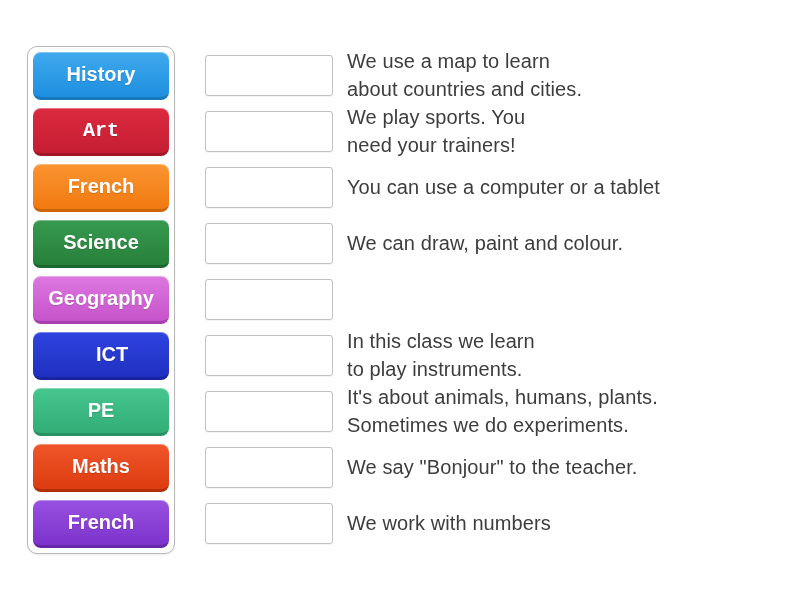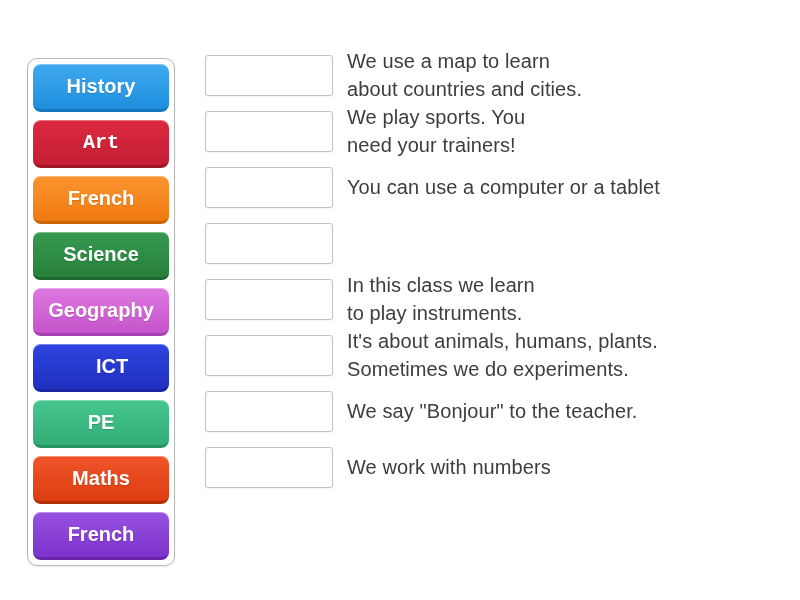--- a/index.html
+++ b/index.html
@@ -18,21 +18,20 @@
     width: 148px; height: 508px;
     background: #ffffff;
     border: 1px solid #b8b8b8;
     border-radius: 10px;
     box-shadow: 0 1px 2px rgba(0,0,0,0.08);
     padding: 5px;
     display: flex;
     flex-direction: column;
     gap: 8px;
     align-items: center;
-    margin-top: 12px;
   }
   .tile {
     width: 136px; height: 48px;
     border: none;
     border-bottom: 3px solid #000;
     border-radius: 8px;
     display: flex;
     align-items: center;
     justify-content: center;
     color: #ffffff;
@@ -119,20 +118,24 @@
       <div class="slot"></div>
       <div class="clue">We play sports. You
 need your trainers!</div>
     </div>
     <div class="row">
       <div class="slot"></div>
       <div class="clue">You can use a computer or a tablet</div>
     </div>
     <div class="row">
       <div class="slot"></div>
+      <div class="clue">We can draw, paint and colour.</div>
+    </div>
+    <div class="row">
+      <div class="slot"></div>
     </div>
     <div class="row">
       <div class="slot"></div>
       <div class="clue">In this class we learn
 to play instruments.</div>
     </div>
     <div class="row">
       <div class="slot"></div>
       <div class="clue">It's about animals, humans, plants.
 Sometimes we do experiments.</div>

